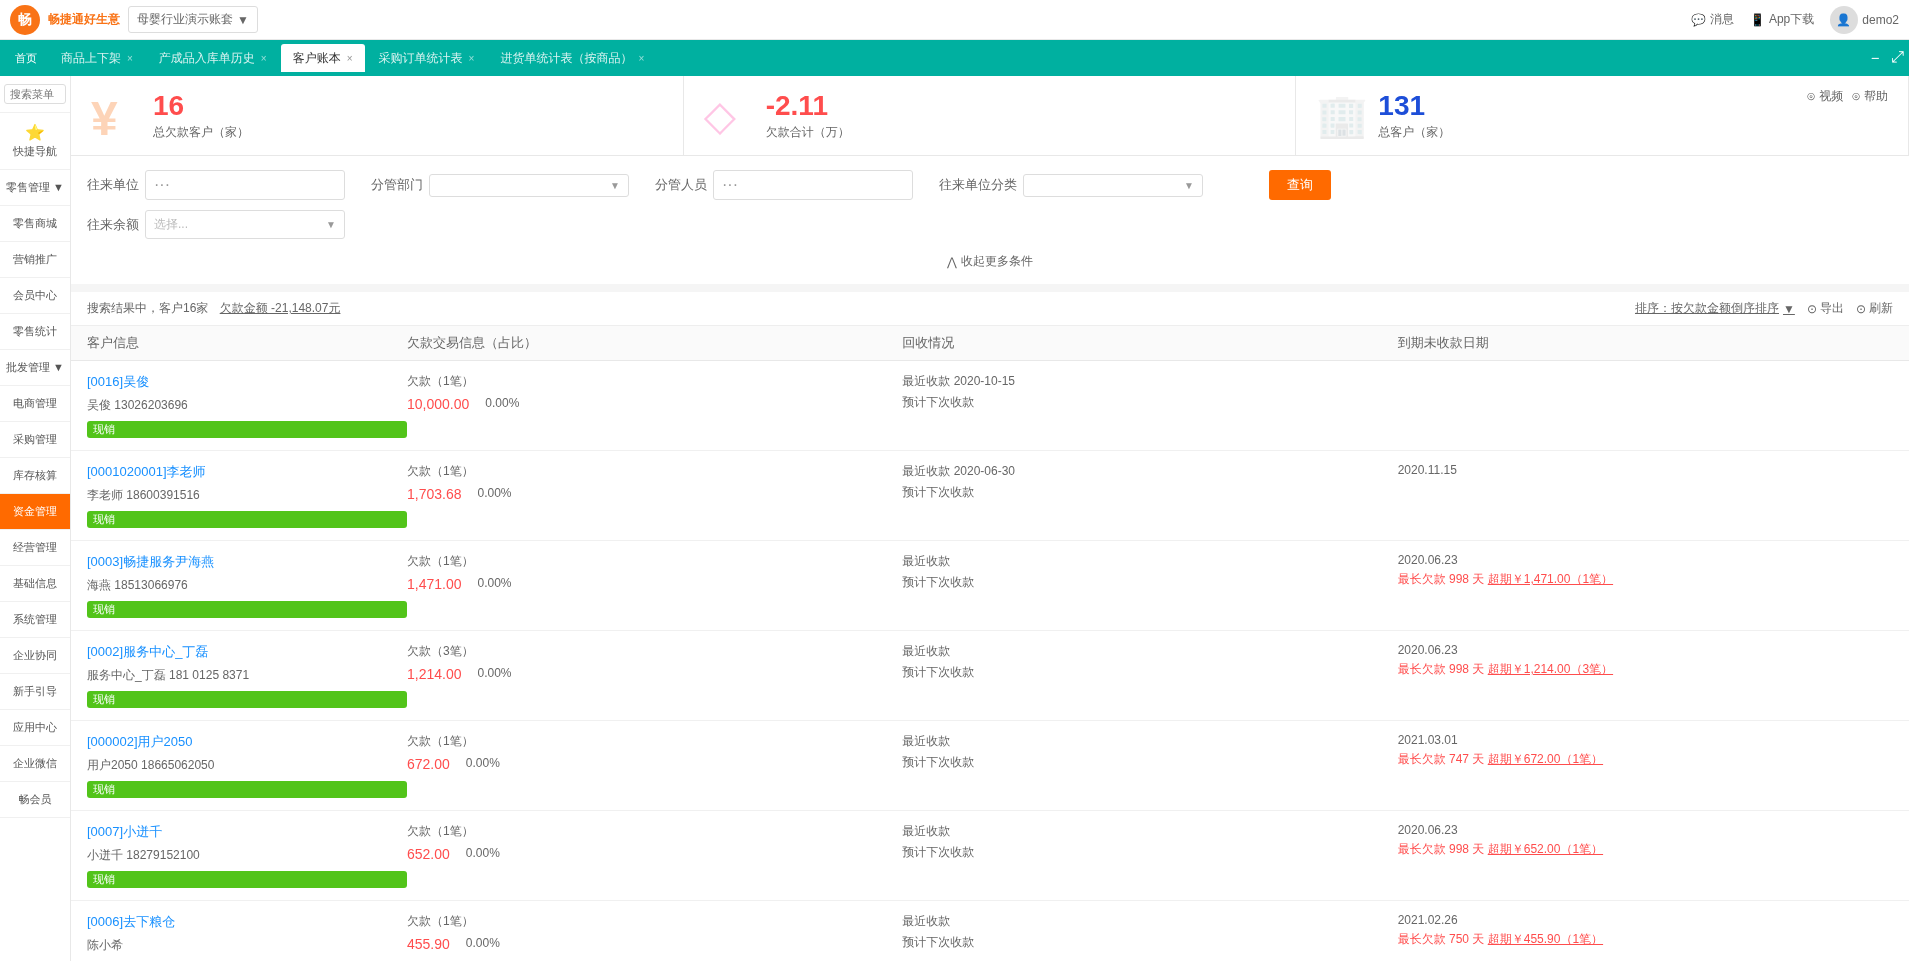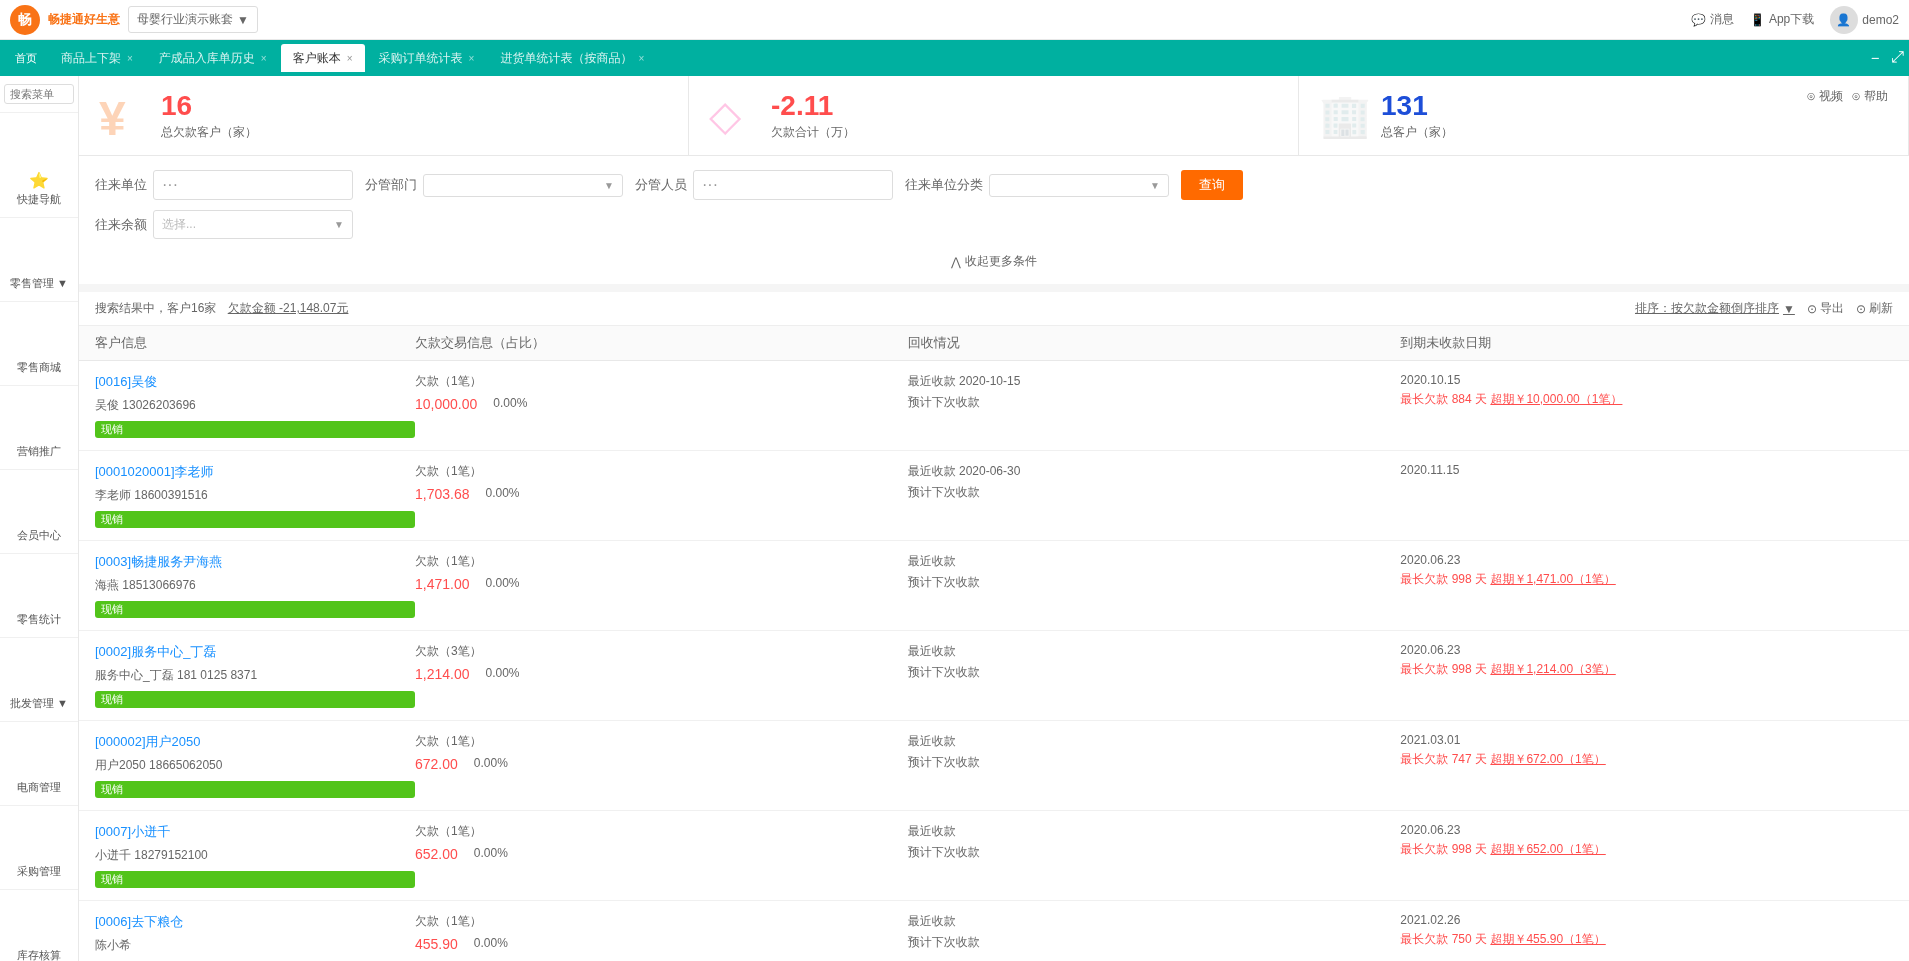--- a/index.html
+++ b/index.html
@@ -113,27 +113,26 @@
     }
 
     
     .main-layout {
       display: flex;
       height: calc(961px - 76px);
     }
 
     
     .sidebar {
-      width: 79px;
+      width: 71px;
       background: #fff;
       border-right: 1px solid #e8e8e8;
       display: flex;
       flex-direction: column;
       overflow-y: auto;
-      gap: 48px;
     }
     .sidebar-item {
       padding: 10px 4px;
       text-align: center;
       cursor: pointer;
       font-size: 11px;
       color: #555;
       border-bottom: 1px solid #f0f0f0;
     }
     .sidebar-item.active { background: #ff6a00; color: white; }
@@ -195,21 +194,21 @@
 
     
     .filter-area {
       background: #fff;
       padding: 14px 16px 10px;
       margin-bottom: 8px;
     }
     .filter-row {
       display: flex;
       align-items: center;
-      gap: 12px;
+      gap: 26px;
       margin-bottom: 10px;
     }
     .filter-item {
       display: flex;
       align-items: center;
       gap: 6px;
     }
     .filter-label { font-size: 13px; color: #666; white-space: nowrap; }
     .filter-input {
       border: 1px solid #ddd;
@@ -248,20 +247,21 @@
       padding: 4px 16px;
     }
     .search-btn {
       background: #ff6a00;
       color: white;
       border: none;
       padding: 6px 18px;
       border-radius: 3px;
       cursor: pointer;
       font-size: 13px;
+      margin-left: 40px;
     }
 
     
     .result-summary {
       background: #fff;
       padding: 8px 16px;
       display: flex;
       align-items: center;
       justify-content: space-between;
       font-size: 12px;
@@ -596,27 +596,20 @@
           <div class="debt-count">欠款（1笔）</div>
           <div class="debt-row">
             <span class="debt-amount">10,000.00</span>
             <span class="debt-ratio">0.00%</span>
           </div>
         </div>
         <div class="cell-col">
           <div class="return-date">最近收款    2020-10-15</div>
           <div class="return-next">预计下次收款</div>
         </div>
-        <div class="cell-col">
-          <div class="overdue-info">2020.10.15</div>
-          <div class="overdue-info">
-            <span class="overdue-days">最长欠款 884 天</span>
-            <span class="overdue-amount">超期￥10,000.00（1笔）</span>
-          </div>
-        </div>
       </div>
 
       <div class="table-row">
         <div class="cell-col">
           <div class="customer-name">[0001020001]李老师</div>
           <div class="customer-phone">李老师 18600391516</div>
           <span class="tag tag-green">现销</span>
         </div>
         <div class="cell-col">
           <div class="debt-count">欠款（1笔）</div>

